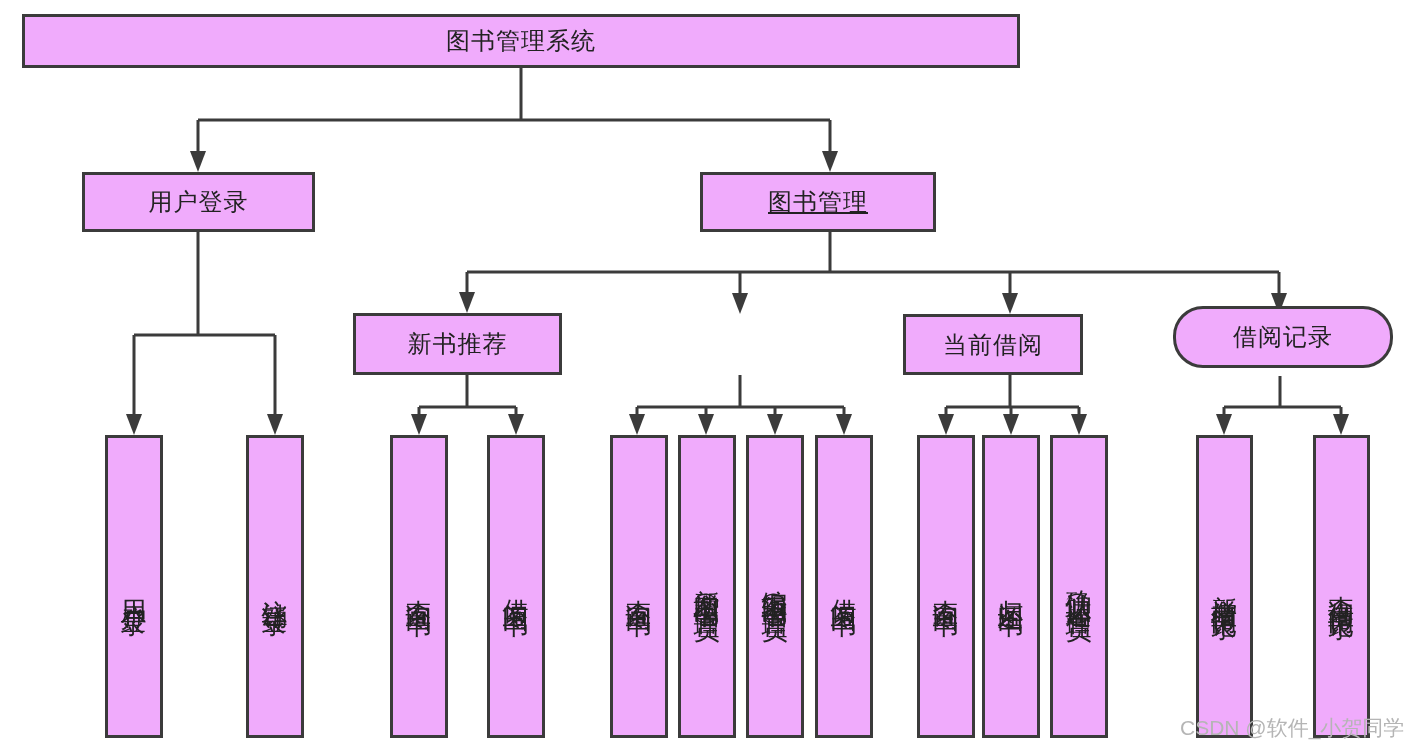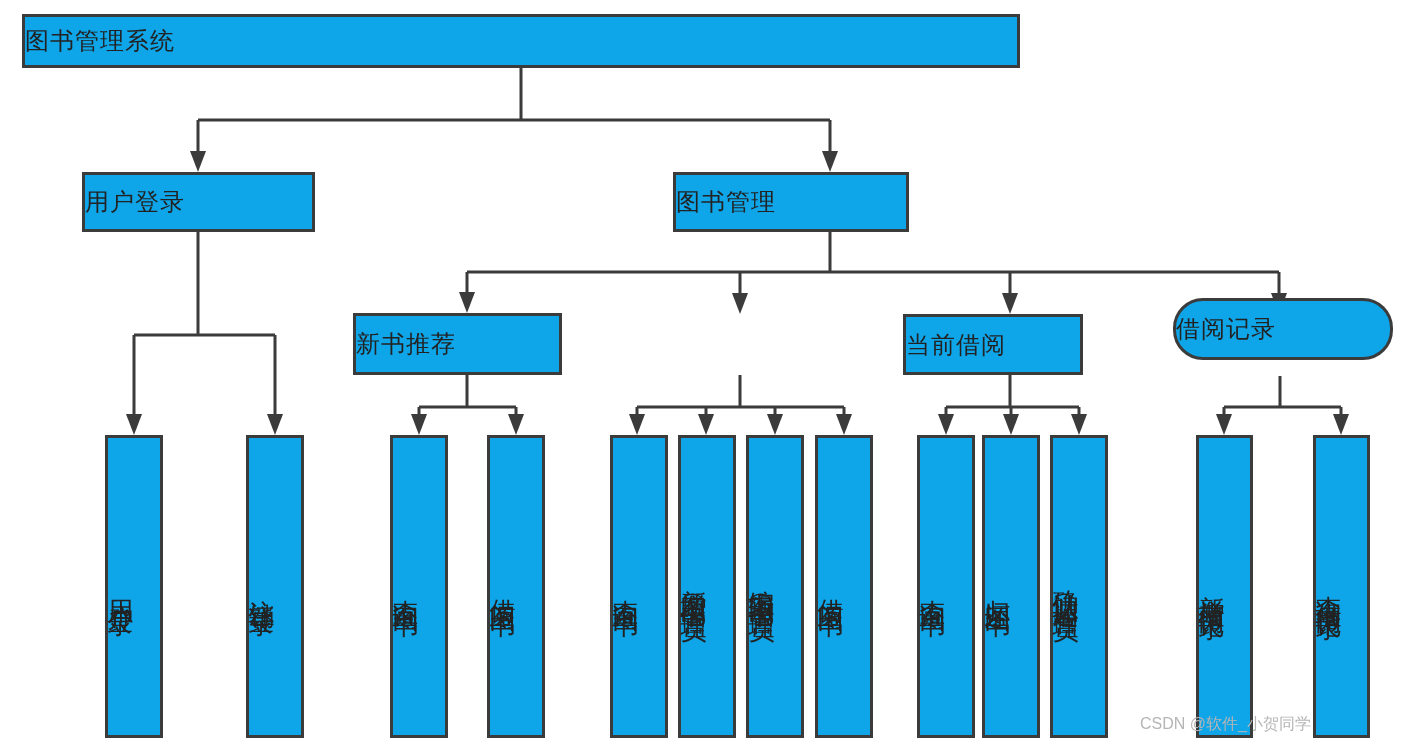--- a/index.html
+++ b/index.html
@@ -16,40 +16,40 @@
     background:var(--bg);
     overflow:hidden;
   }
   .connector-layer{position:absolute;left:0;top:0;width:1405px;height:747px;}
   .connector{stroke:var(--line);stroke-width:3;fill:none;}
   .arrowhead{fill:var(--line);stroke:none;}
   .node{
     position:absolute;
     box-sizing:border-box;
     border:3px solid var(--line);
-    background:#0ea5e9;
-    display:flex;align-items:center;justify-content:flex-start;
+    background:#f0abfc;
+    display:flex;align-items:center;justify-content:center;
     color:var(--text);
   }
   .node.h span{
     font-size:24px;
     letter-spacing:1px;
     white-space:nowrap;
   }
   .node.v span{
     writing-mode:vertical-rl;
     text-orientation:mixed;
     font-size:26px;
     letter-spacing:4px;
     line-height:1;
   }
   .watermark{
     position:absolute;
-    left:1140px;top:714px;
-    font-size:16px;
+    left:1180px;top:714px;
+    font-size:21px;
     color:var(--wm);
     white-space:nowrap;
   }
 </style>
 </head>
 <body>
 
 <div class="canvas">
 
   <svg class="connector-layer" viewBox="0 0 1405 747" xmlns="http://www.w3.org/2000/svg">
@@ -88,31 +88,31 @@
     <path class="arrowhead" d="M1333 414 L1349 414 L1341 435 Z"></path>
   </svg>
 
   <div class="node h" style="left:22px;top:14px;width:998px;height:54px;">
     <span>图书管理系统</span>
   </div>
 
   <div class="node h" style="left:82px;top:172px;width:233px;height:60px;">
     <span>用户登录</span>
   </div>
-  <div class="node h" style="left:673px;top:172px;width:236px;height:60px;">
+  <div class="node h" style="left:700px;top:172px;width:236px;height:60px;text-decoration:underline;">
     <span>图书管理</span>
   </div>
 
   <div class="node h" style="left:353px;top:313px;width:209px;height:62px;">
     <span>新书推荐</span>
   </div>
   <div class="node h" style="left:903px;top:314px;width:180px;height:61px;">
     <span>当前借阅</span>
   </div>
-  <div class="node h" style="left:1173px;top:298px;width:220px;height:62px;border-radius:30px;">
+  <div class="node h" style="left:1173px;top:306px;width:220px;height:62px;border-radius:30px;">
     <span>借阅记录</span>
   </div>
 
   <div class="node v" style="left:105px;top:435px;width:58px;height:303px;">
     <span>用户登录</span>
   </div>
   <div class="node v" style="left:246px;top:435px;width:58px;height:303px;">
     <span>注销登录</span>
   </div>
 

